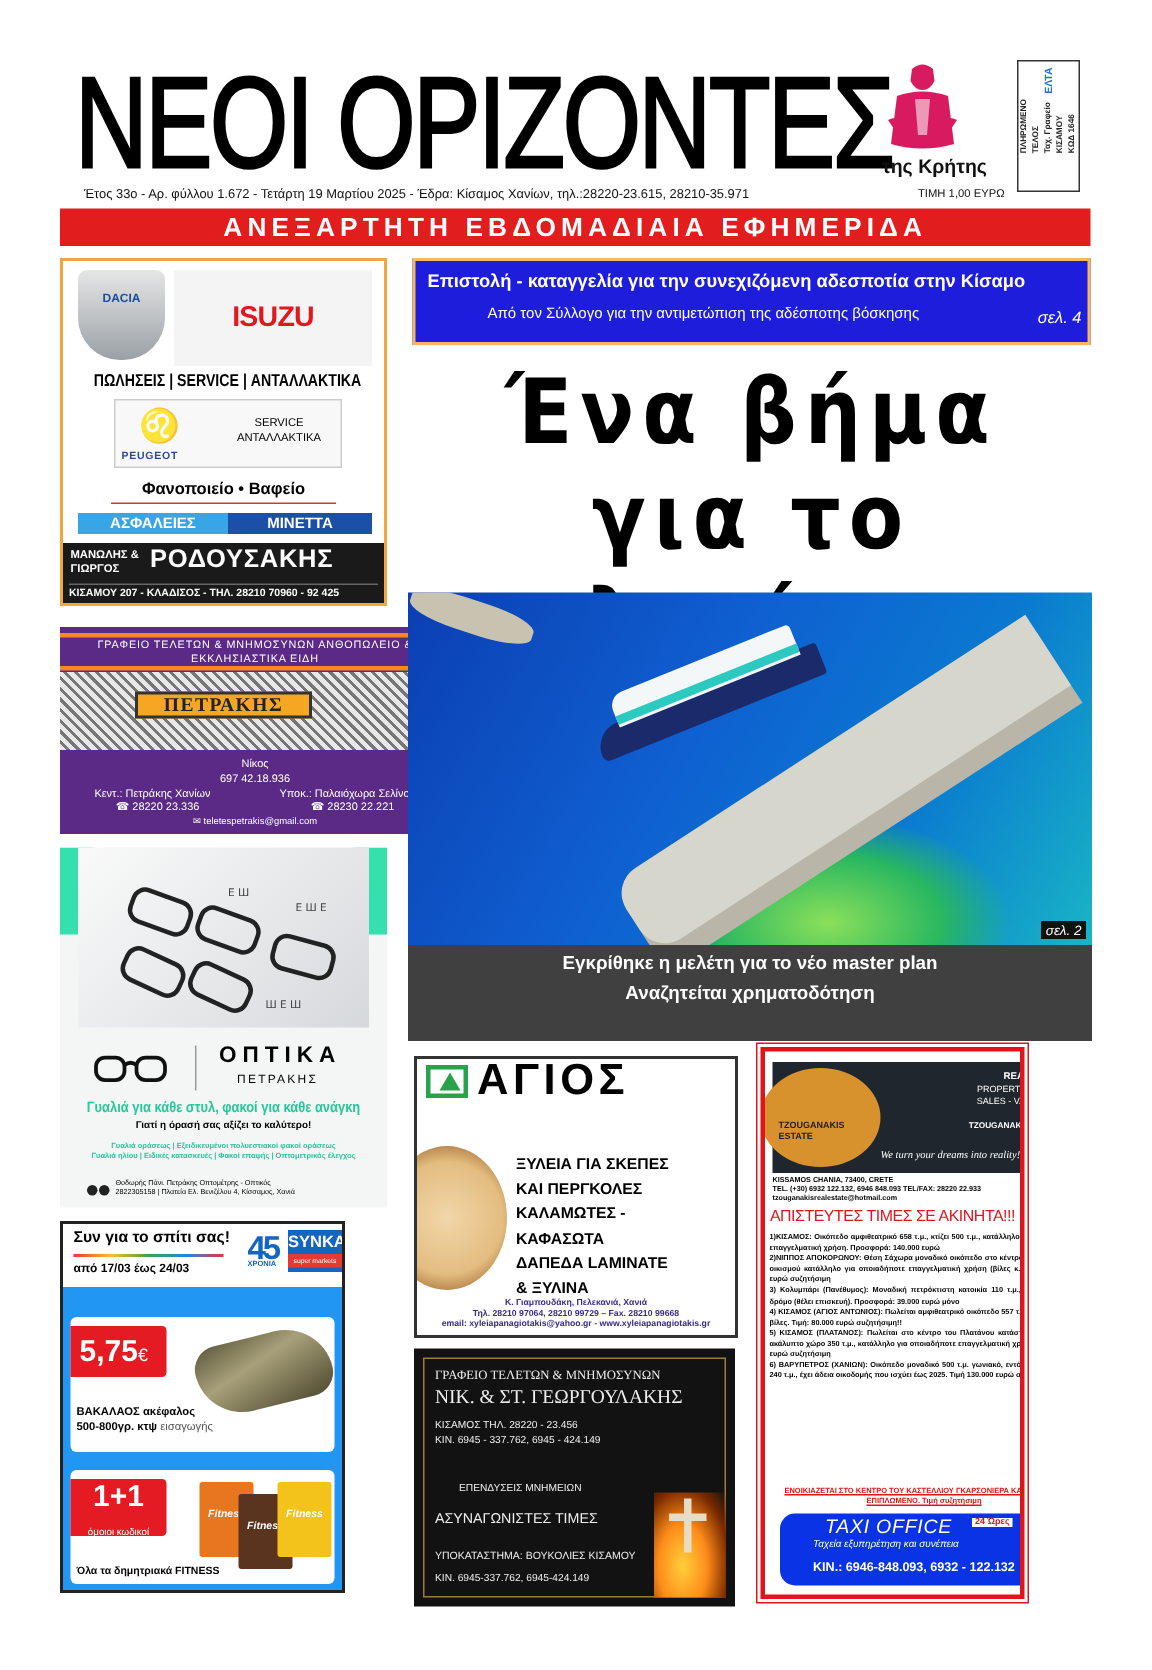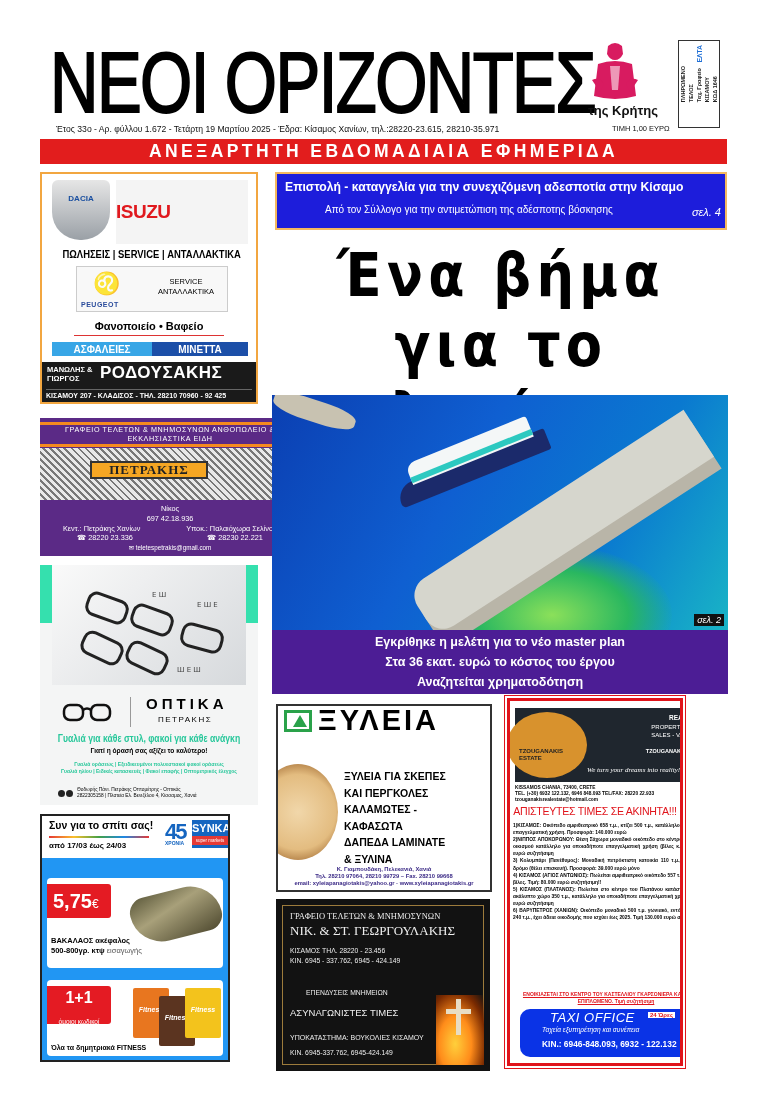--- a/index.html
+++ b/index.html
@@ -19,21 +19,21 @@
 #tagline{left:40px;top:139px;width:687px;height:25px;background:#e21d1d;color:#fff;text-align:center;font-weight:700;font-size:17.5px;letter-spacing:3.4px;line-height:25px}
 
 .ad{position:absolute;overflow:hidden}
 #ad-cars{left:40px;top:172px;width:218px;height:232px;border:2px solid #f2a640;background:#fff}
 #ad-cars .brands{position:absolute;left:10px;top:6px;width:196px;height:64px;display:flex;gap:6px}
 #ad-cars .renault{width:58px;height:64px;background:#f5a623;display:flex;flex-direction:column;align-items:center;justify-content:flex-end;padding-bottom:4px}
 #ad-cars .renault .diamond{width:26px;height:30px;background:linear-gradient(135deg,#fde27a,#b57b0a);transform:rotate(45deg) scale(0.8);margin-bottom:8px;border:2px solid #fff}
 #ad-cars .renault span{font-size:8px;font-weight:700}
 #ad-cars .dacia{width:58px;height:60px;background:linear-gradient(#e6e6e6,#9aa0a6);border-radius:6px 6px 28px 28px;display:flex;align-items:flex-start;justify-content:center;padding-top:14px}
 #ad-cars .dacia span{font-size:8px;font-weight:700;color:#1a4fa0}
-#ad-cars .isuzu{flex:1;display:flex;align-items:center;background:#f4f4f4}
+#ad-cars .isuzu{flex:1;display:flex;align-items:center;justify-content:center;background:#f4f4f4}
 #ad-cars .isuzu span{font-size:19px;font-weight:900;color:#e0191e;letter-spacing:-0.5px}
 #ad-cars .services{position:absolute;left:8px;top:74px;width:204px;font-size:11.5px;font-weight:700;text-align:center;transform:scaleX(0.82);transform-origin:left;white-space:nowrap;width:248px}
 #ad-cars .peugeot{position:absolute;left:34px;top:92px;width:152px;height:46px;border:1px solid #ccc;background:#f8f8f8}
 #ad-cars .peugeot .lion{position:absolute;left:16px;top:4px;font-size:22px;color:#888}
 #ad-cars .peugeot .pname{position:absolute;left:4px;top:34px;font-size:7px;font-weight:700;color:#2a4b9b;letter-spacing:0.5px}
 #ad-cars .peugeot .ptext{position:absolute;left:68px;top:10px;font-size:7.5px;font-weight:400;text-align:center;line-height:10px}
 #ad-cars .bodyshop{position:absolute;left:0;top:146px;width:214px;text-align:center;font-size:11px;font-weight:700}
 #ad-cars .bodyshop-line{position:absolute;left:32px;top:161px;width:150px;height:1px;background:#d33}
 #ad-cars .insure{position:absolute;left:10px;top:168px;width:196px;height:14px;display:flex}
 #ad-cars .insure span{display:flex;align-items:center;justify-content:center;font-size:10px;font-weight:700;color:#fff}
@@ -76,41 +76,41 @@
 #ad-synka .head .logo small{display:block;background:#e53935;font-size:4.5px;line-height:9px;font-weight:400}
 #ad-synka .card{position:absolute;left:5px;width:176px;background:#fff;border-radius:4px}
 #ad-synka .card1{top:62px;height:90px}
 #ad-synka .card2{top:164px;height:76px}
 #ad-synka .price{position:absolute;left:0;top:6px;width:64px;height:34px;background:#e41b23;color:#fff;font-size:20px;font-weight:900;line-height:34px;padding-left:6px;border-radius:0 3px 3px 0}
 #ad-synka .price small{font-size:12px;font-weight:400}
 #ad-synka .fish{position:absolute;left:84px;top:12px;width:90px;height:48px;background:linear-gradient(160deg,#5d5a3c,#a8a07a 40%,#4f4a30);border-radius:20px 40px 20px 40px;transform:rotate(-14deg)}
 #ad-synka .desc{position:absolute;left:4px;top:58px;font-size:7.5px;line-height:10px;font-weight:700}
 #ad-synka .desc span{font-weight:400;color:#555}
 #ad-synka .deal{position:absolute;left:0;top:6px;width:64px;height:38px;background:#e41b23;color:#fff;text-align:center;border-radius:0 3px 3px 0}
-#ad-synka .deal b{display:block;font-size:16px;line-height:24px}
+#ad-synka .deal b{display:block;font-size:20px;line-height:24px}
 #ad-synka .deal span{font-size:6.5px}
 #ad-synka .boxes{position:absolute;left:86px;top:8px;width:88px;height:56px}
 #ad-synka .box{position:absolute;width:36px;height:50px;border-radius:2px;color:#fff;font-size:7px;font-style:italic;font-weight:900;text-align:center;padding-top:18px}
 #ad-synka .note{position:absolute;left:4px;top:64px;font-size:7px;font-weight:700}
 
 #teaser{left:275px;top:172px;width:452px;height:58px;background:#1d1ddb;border:2px solid #f4b860;color:#fff}
 #teaser .t1{position:absolute;left:8px;top:6px;font-size:12.2px;font-weight:700;white-space:nowrap}
 #teaser .t2{position:absolute;left:48px;top:30px;font-size:10px;white-space:nowrap}
 #teaser .pg{position:absolute;right:4px;top:32px;font-size:11px;font-style:italic}
 #headline{left:275px;top:240px;width:452px;text-align:center;font-family:"DejaVu Sans",sans-serif;font-weight:700;font-size:60px;line-height:70px;letter-spacing:6px;transform:scaleX(0.88);transform-origin:center top}
 #photo{left:272px;top:395px;width:456px;height:235px;background:linear-gradient(120deg,#0b3fb2 0%,#0f5fd1 40%,#0a79d0 70%,#19b4c6 100%);overflow:hidden}
 #photo .reef{position:absolute;left:160px;top:150px;width:240px;height:140px;border-radius:50%;background:radial-gradient(ellipse at center,#8be05a 0%,#29b760 45%,rgba(20,140,140,0) 72%)}
 #photo .pier{position:absolute;left:150px;top:60px;width:330px;height:56px;background:#d6d6cd;transform:rotate(-33deg);transform-origin:left center;top:190px;border-radius:20px 0 0 20px;box-shadow:0 14px 0 #b9b5a8}
 #photo .islet{position:absolute;left:0;top:5px;width:85px;height:22px;background:#c8c2b1;border-radius:40%;transform:rotate(18deg)}
 #photo .ship{position:absolute;left:118px;top:45px;width:160px;height:40px;transform:rotate(-22deg)}
 #photo .ship .hull{position:absolute;left:0;top:18px;width:160px;height:22px;background:#1b2a6b;border-radius:30px 4px 4px 8px}
 #photo .ship .deck{position:absolute;left:18px;top:0;width:130px;height:22px;background:#f4f7f7;border-radius:10px 3px 0 0}
 #photo .ship .stripe{position:absolute;left:18px;top:14px;width:130px;height:6px;background:#2cc9c0}
 #photo .pg{position:absolute;right:4px;bottom:4px;background:#111;color:#fff;font-size:9px;font-style:italic;padding:1px 3px}
-#caption{left:272px;top:630px;width:456px;height:64px;background:#4c1d95;color:#fff;text-align:center;font-weight:700;font-size:12.5px;line-height:20px;padding-top:2px}
+#caption{left:272px;top:630px;width:456px;height:64px;background:#404040;color:#fff;text-align:center;font-weight:700;font-size:12.5px;line-height:20px;padding-top:2px}
 #ad-wood{left:276px;top:704px;width:216px;height:188px;border:2px solid #333;background:#fff}
 #ad-wood .icon{position:absolute;left:6px;top:4px;width:28px;height:22px;border:3px solid #2aa24a}
 #ad-wood .icon i{position:absolute;left:6px;top:2px;width:0;height:0;border-left:7px solid transparent;border-right:7px solid transparent;border-bottom:12px solid #2aa24a}
 #ad-wood .w1{position:absolute;left:40px;top:-2px;font-size:29px;font-weight:700;letter-spacing:3px}
 #ad-wood .w2{position:absolute;left:5px;top:26px;font-size:22.5px;font-weight:700;color:#2aa24a;letter-spacing:0.5px}
 #ad-wood .log{position:absolute;left:-20px;top:58px;width:80px;height:96px;border-radius:50%;background:radial-gradient(circle,#f1d7aa 0%,#e3bc80 60%,#b9884e 78%,#8c5a2a 100%)}
 #ad-wood .items{position:absolute;left:66px;top:62px;width:146px;text-align:left;font-size:10.5px;line-height:16.5px;font-weight:700}
 #ad-wood .foot{position:absolute;left:0;top:160px;width:100%;text-align:center;font-size:5.8px;line-height:7px;color:#3b2a86;font-weight:700}
 #ad-funeral2{left:276px;top:899px;width:214px;height:172px;background:#121212;color:#eee}
 #ad-funeral2 .frame{position:absolute;left:6px;top:6px;width:202px;height:160px;border:1px solid #9d7b3c}
@@ -311,29 +311,28 @@
   <div class="ship">
     <div class="hull"></div>
       <div class="deck"></div>
       <div class="stripe"></div>
   </div>
   <div class="pg">σελ. 2</div>
 </div>
 
 <div class="abs" id="caption">
   <div>Εγκρίθηκε η μελέτη για το νέο master plan</div>
-  <div>Στα 36 εκατ. ευρώ το κόστος του έργου</div>
   <div>Αναζητείται χρηματοδότηση</div>
 </div>
 
 <div class="ad" id="ad-wood">
   <div class="icon">
       <i></i>
     </div>
-  <div class="w1">ΞΥΛΕΙΑ</div>
+  <div class="w1">ΑΓΙΟΣ</div>
   <div class="log"></div>
   <div class="items">
     <div>ΞΥΛΕΙΑ ΓΙΑ ΣΚΕΠΕΣ</div>
       <div>ΚΑΙ ΠΕΡΓΚΟΛΕΣ</div>
       <div>ΚΑΛΑΜΩΤΕΣ -</div>
       <div>ΚΑΦΑΣΩΤΑ</div>
       <div>ΔΑΠΕΔΑ LAMINATE</div>
       <div>&amp; ΞΥΛΙΝΑ</div>
   </div>
   <div class="foot">

